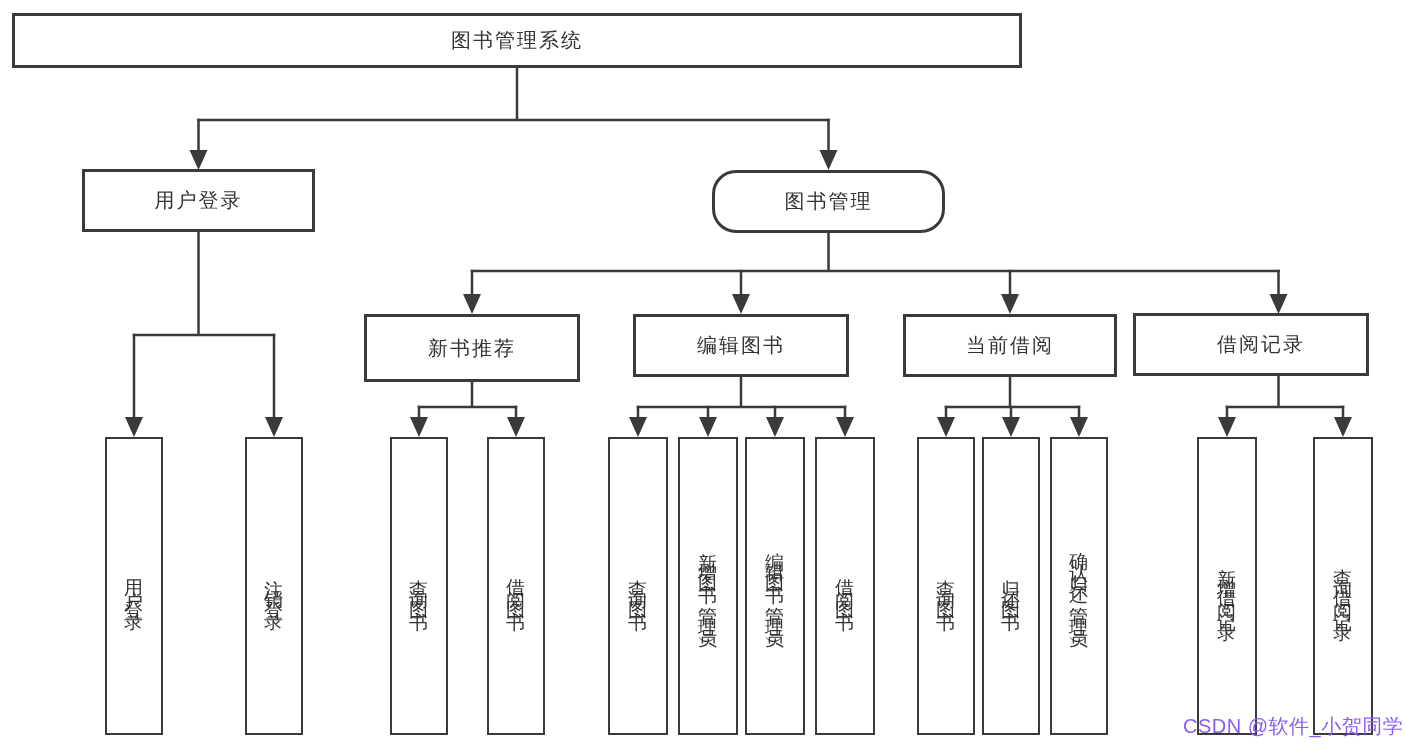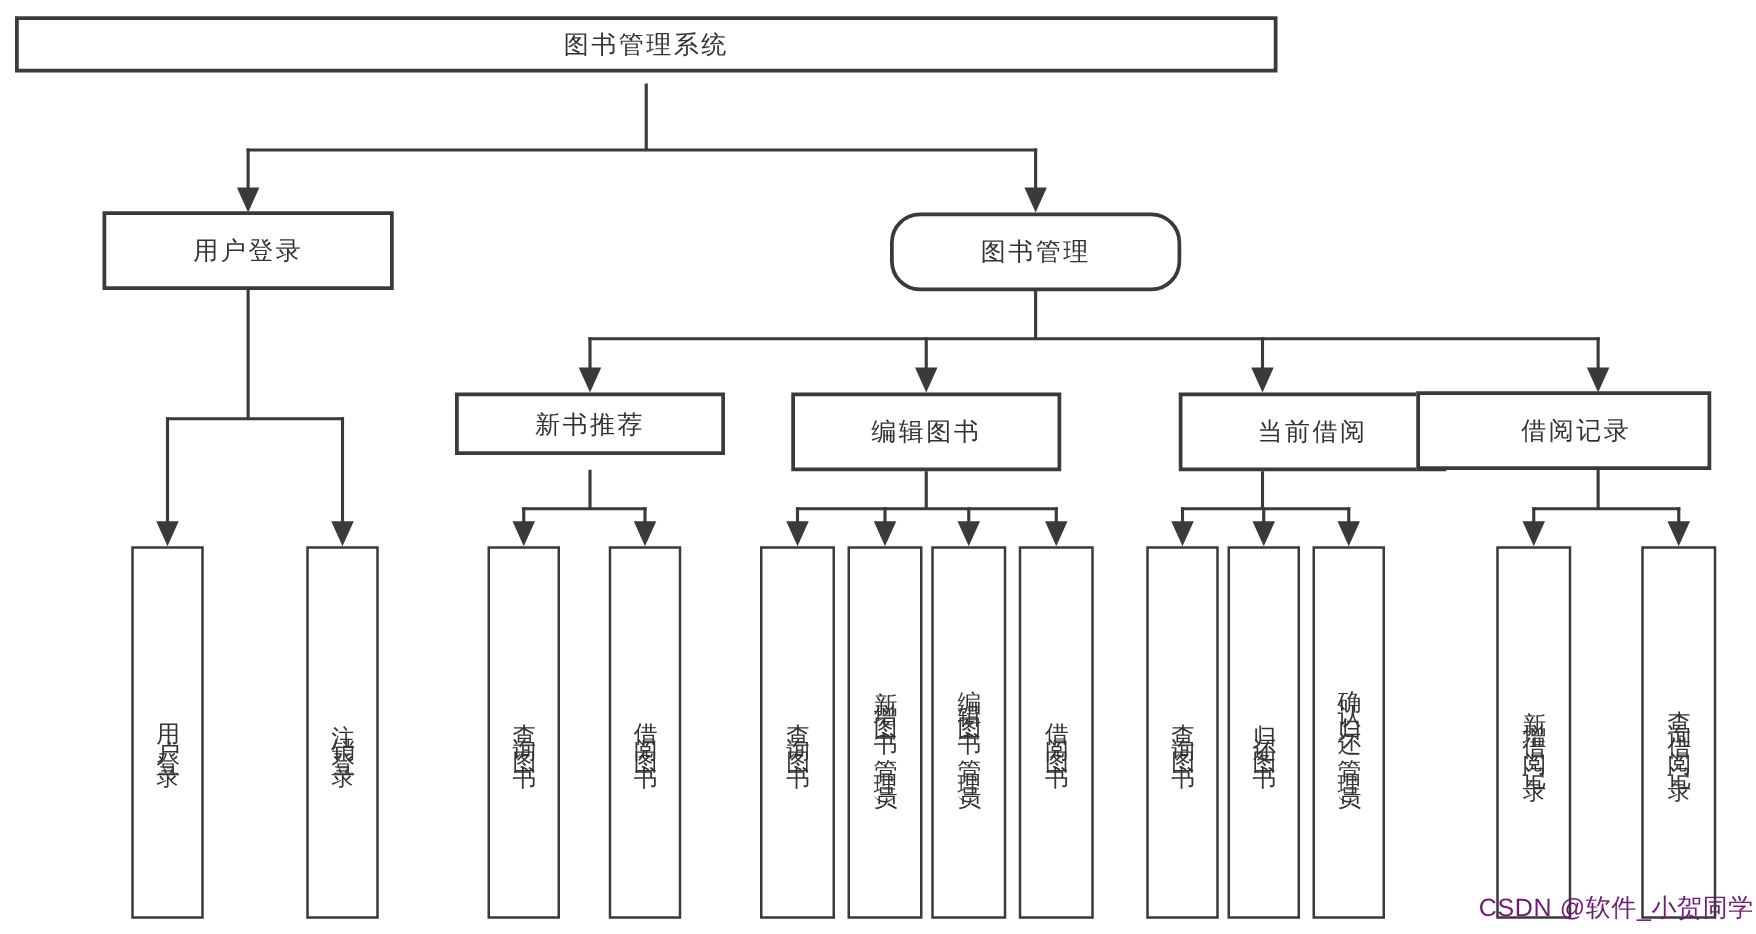--- a/index.html
+++ b/index.html
@@ -47,21 +47,21 @@
     font-size: 19px;
     line-height: 1;
     letter-spacing: 11px;
     white-space: nowrap;
   }
   #watermark {
     position: absolute;
     left: 1183px;
     top: 713px;
     font-size: 20px;
-    color: #701a75;
+    color: #8b5cf6;
     white-space: nowrap;
     z-index: 5;
     letter-spacing: 0.5px;
   }
 </style>
 </head>
 <body>
 
 <div id="stage">
 
@@ -102,38 +102,38 @@
       <polygon points="766,417 784,417 775,437"></polygon>
       <polygon points="836,417 854,417 845,437"></polygon>
       <polygon points="937,417 955,417 946,437"></polygon>
       <polygon points="1002,417 1020,417 1011,437"></polygon>
       <polygon points="1070,417 1088,417 1079,437"></polygon>
       <polygon points="1218,417 1236,417 1227,437"></polygon>
       <polygon points="1334,417 1352,417 1343,437"></polygon>
     </g>
   </svg>
 
-  <div class="box" style="left:12px; top:13px; width:1010px; height:45px;">
+  <div class="box" style="left:12px; top:13px; width:1010px; height:55px;">
     <span class="hlabel">图书管理系统</span>
   </div>
 
   <div class="box" style="left:82px; top:169px; width:233px; height:63px;">
     <span class="hlabel">用户登录</span>
   </div>
   <div class="box" style="left:712px; top:170px; width:233px; height:63px;border-radius:24px;">
     <span class="hlabel">图书管理</span>
   </div>
 
-  <div class="box" style="left:364px; top:314px; width:216px; height:50px;">
+  <div class="box" style="left:364px; top:314px; width:216px; height:68px;">
     <span class="hlabel">新书推荐</span>
   </div>
   <div class="box" style="left:633px; top:314px; width:216px; height:63px;">
     <span class="hlabel">编辑图书</span>
   </div>
-  <div class="box" style="left:903px; top:314px; width:214px; height:63px;margin-left:40px;">
+  <div class="box" style="left:903px; top:314px; width:214px; height:63px;">
     <span class="hlabel">当前借阅</span>
   </div>
   <div class="box" style="left:1133px; top:313px; width:236px; height:63px;padding-left:20px;">
     <span class="hlabel">借阅记录</span>
   </div>
 
   <div class="box leaf" style="left:105px; top:437px; width:58px; height:298px;">
     <span class="vlabel">用户登录</span>
   </div>
   <div class="box leaf" style="left:245px; top:437px; width:58px; height:298px;">

